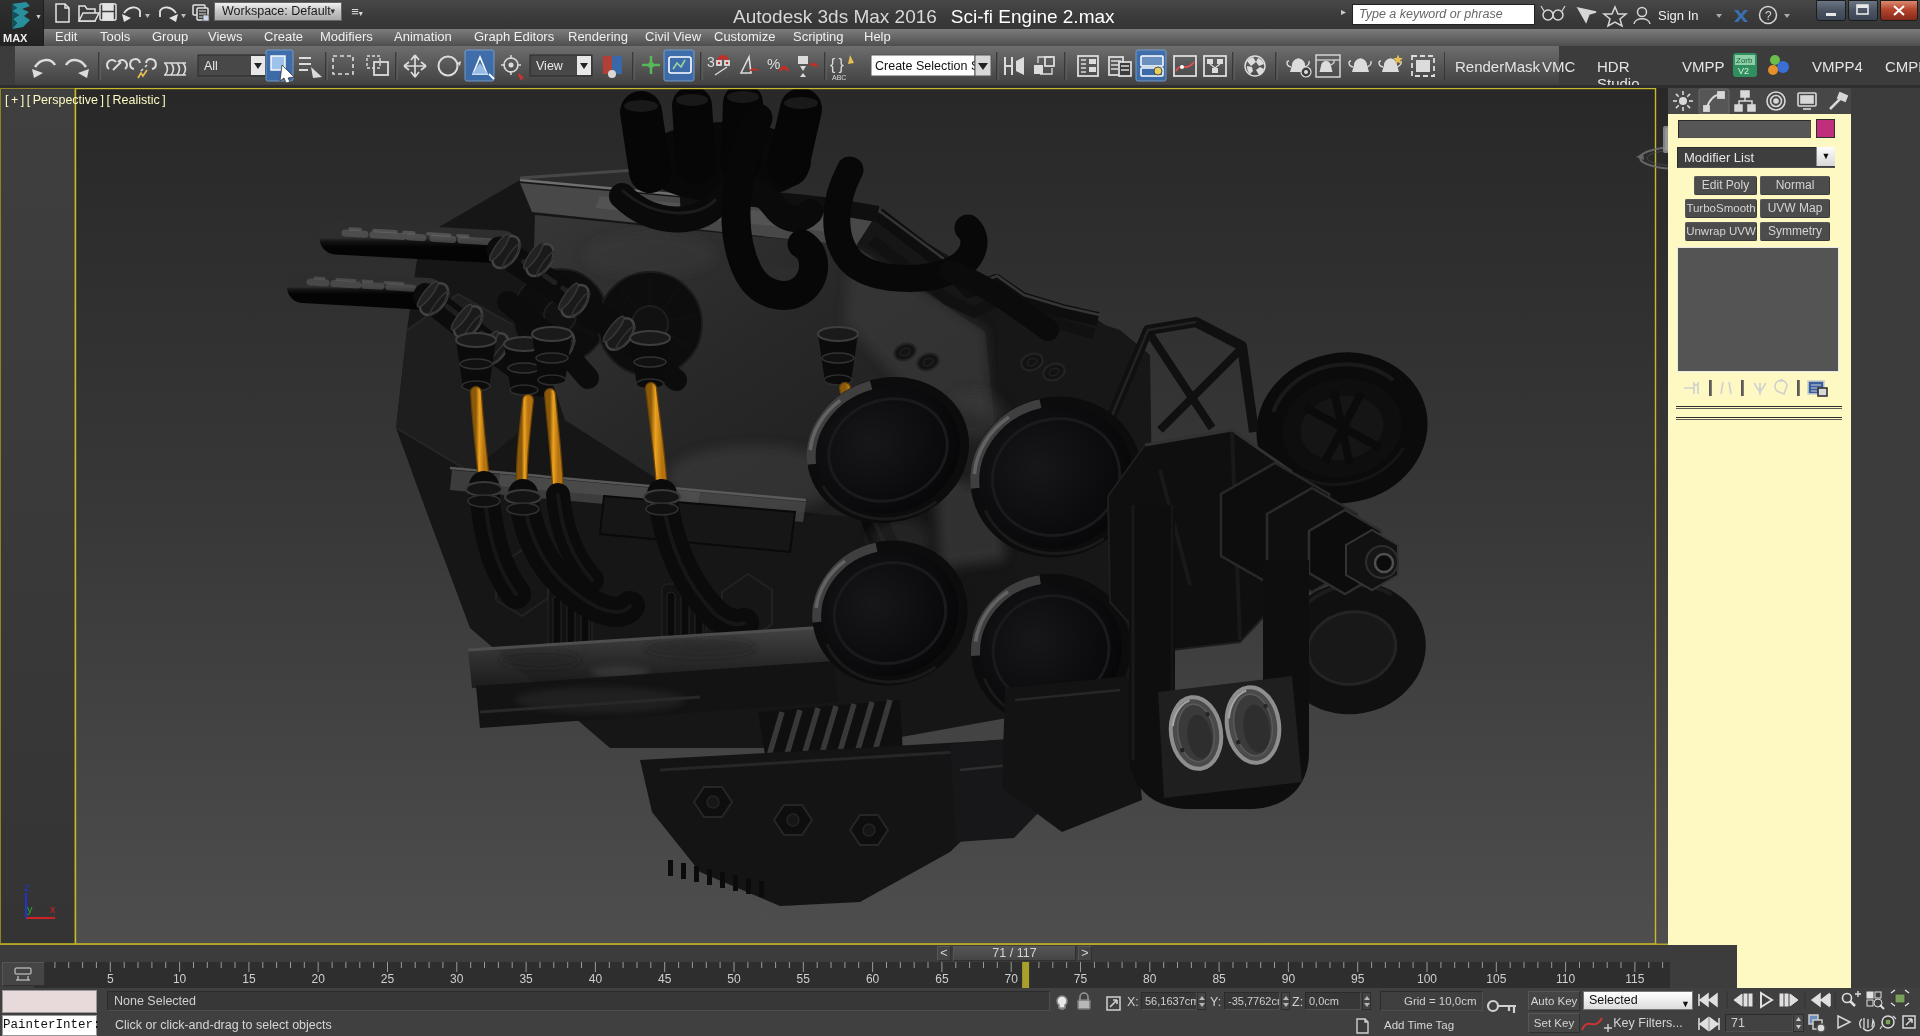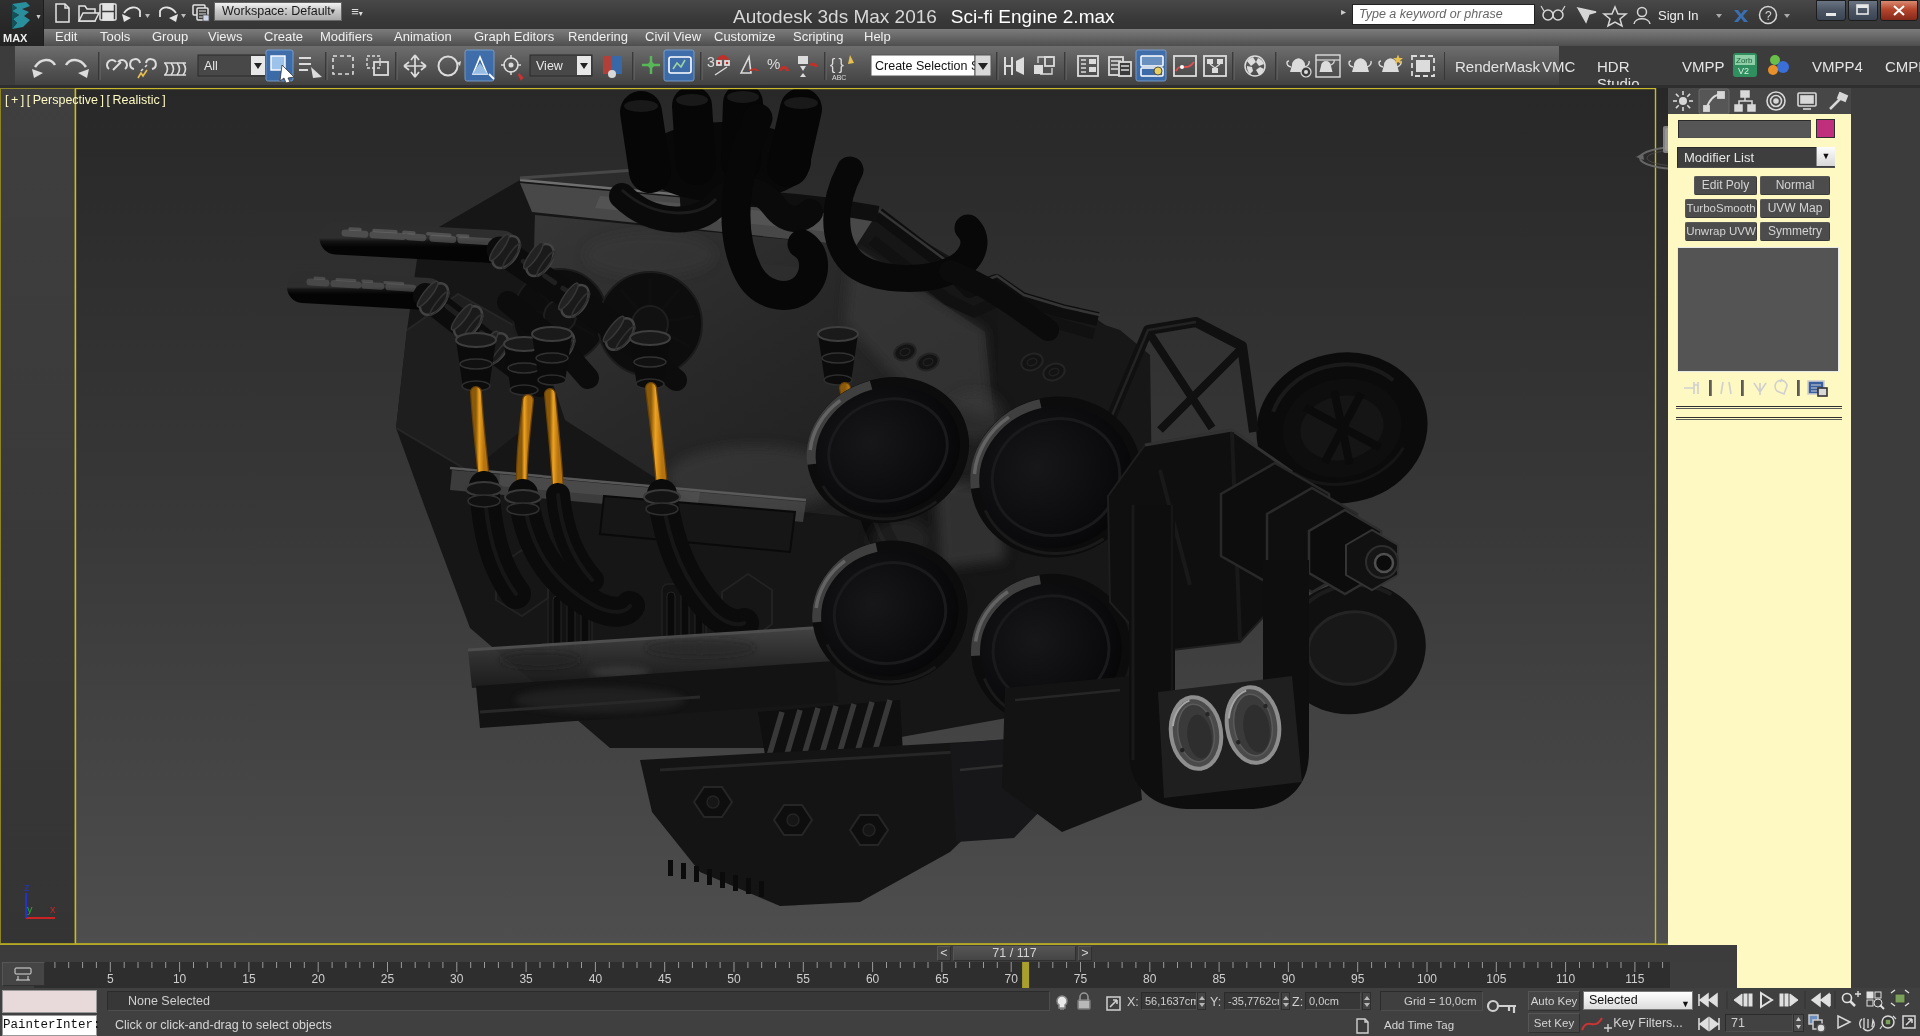--- a/index.html
+++ b/index.html
@@ -969,21 +969,21 @@
       </svg>
 <div class="raised" style="left:2px;top:0px;width:43px;height:24px"><svg width="20" height="16" style="margin-top:3px">
           <rect x="1" y="2" width="16" height="6" rx="1" fill="none" stroke="#ddd"></rect>
           <path d="M4 10 L4 14 M14 10 L14 14 M2 14 L16 14" stroke="#ddd"></path>
         </svg></div>
 </div>
 
 <div id="statusbar">
 <div style="position:absolute;left:2px;top:2px;width:95px;height:23px;background:#e8dadb;border:1px solid #999"></div>
 <div style="position:absolute;left:2px;top:27px;width:95px;height:21px;background:#fff;border:1px solid #999;color:#111;font-family:'Liberation Mono',monospace;font-size:12.5px;line-height:19px">PainterInter:</div>
-<div class="sunken" style="left:107px;top:3px;width:943px;height:20px;line-height:18px;padding-left:20px">None Selected</div>
+<div class="sunken" style="left:107px;top:3px;width:943px;height:20px;line-height:18px;padding-left:6px">None Selected</div>
 <div style="position:absolute;left:107px;top:27px;width:1243px;height:20px;color:#d6d6d6;font-size:12.5px;line-height:20px;padding-left:8px">Click or click-and-drag to select objects</div>
 <div id="statusicons">
         <svg width="500" height="48" style="position:absolute;left:1050px;top:0">
           <g fill="none" stroke="#d0d0d0" stroke-width="1.5">
             <path d="M12,8 a5,5 0 0 1 5,5 q0,3 -2,4 l0,3 l-6,0 l0,-3 q-2,-1 -2,-4 a5,5 0 0 1 5,-5 Z" fill="#e8e8e8" stroke="#888"></path>
             <path d="M10,21 h4" stroke="#888"></path>
             <rect x="28" y="12" width="12" height="9" rx="1" fill="#b8b8b8" stroke="#777"></rect>
             <path d="M30,12 v-3 a4,4 0 0 1 8,0 v3" stroke="#999"></path>
             <g transform="translate(57,9)">
               <rect x="0" y="0" width="13" height="13" fill="none"></rect>

